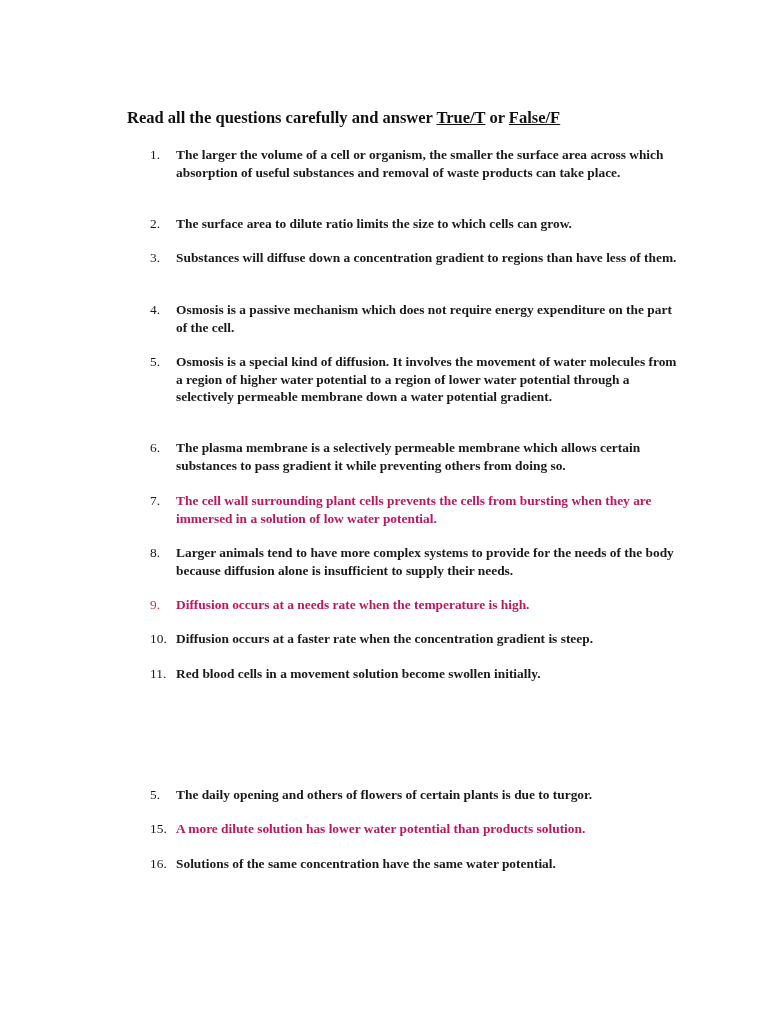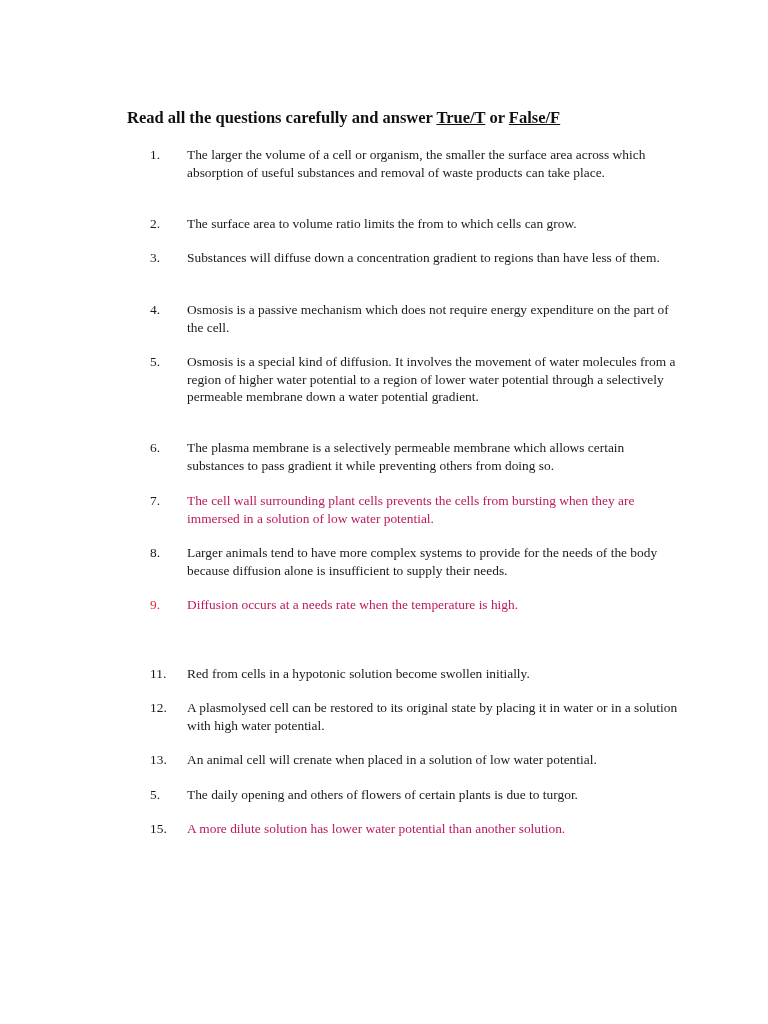--- a/index.html
+++ b/index.html
@@ -12,37 +12,37 @@
     .title {
       position: absolute; left: 113px; top: 108px;
       font-size: 16.5px; font-weight: bold; white-space: nowrap; color: #111;
     }
     .title u { text-decoration: underline; }
     .item {
       position: absolute; left: 136px; width: 530px;
       font-size: 13.4px; line-height: 17.5px;
     }
     .item .num { position: absolute; left: 0; top: 0; width: 22px; }
-    .item .txt { display: block; margin-left: 37px; }
+    .item .txt { display: block; margin-left: 26px; font-weight: bold; }
     .item.red .txt { color: #be185d; }
     .item.rednum .num { color: #e8262b; }
   </style>
 </head>
 <body>
 
 <div class="page">
   <div class="title"><span>Read all the questions carefully and answer </span><u>True/T</u><span> or </span><u>False/F</u></div>
 
   <div class="item" style="top:146px">
       <span class="num">1.</span>
       <span class="txt">The larger the volume of a cell or organism, the smaller the surface area across which absorption of useful substances and removal of waste products can take place.</span>
     </div>
   <div class="item" style="top:215px">
       <span class="num">2.</span>
-      <span class="txt">The surface area to volume ratio limits the from to which cells can grow.</span>
+      <span class="txt">The surface area to dilute ratio limits the size to which cells can grow.</span>
     </div>
   <div class="item" style="top:249px">
       <span class="num">3.</span>
       <span class="txt">Substances will diffuse down a concentration gradient to regions than have less of them.</span>
     </div>
   <div class="item" style="top:301px">
       <span class="num">4.</span>
       <span class="txt">Osmosis is a passive mechanism which does not require energy expenditure on the part of the cell.</span>
     </div>
   <div class="item" style="top:353px">
@@ -58,33 +58,33 @@
       <span class="txt">The cell wall surrounding plant cells prevents the cells from bursting when they are immersed in a solution of low water potential.</span>
     </div>
   <div class="item" style="top:544px">
       <span class="num">8.</span>
       <span class="txt">Larger animals tend to have more complex systems to provide for the needs of the body because diffusion alone is insufficient to supply their needs.</span>
     </div>
   <div class="item red rednum" style="top:596px">
       <span class="num">9.</span>
       <span class="txt">Diffusion occurs at a needs rate when the temperature is high.</span>
     </div>
+  <div class="item" style="top:630px">
+      <span class="num">10.</span>
+      <span class="txt">Diffusion occurs at a faster rate when the concentration gradient is steep.</span>
+    </div>
   <div class="item" style="top:665px">
       <span class="num">11.</span>
-      <span class="txt">Red from cells in a hypotonic solution become swollen initially.</span>
-    </div>
-  <div class="item" style="top:699px">
-      <span class="num">12.</span>
-      <span class="txt">A plasmolysed cell can be restored to its original state by placing it in water or in a solution with high water potential.</span>
-    </div>
-  <div class="item" style="top:751px">
-      <span class="num">13.</span>
-      <span class="txt">An animal cell will crenate when placed in a solution of low water potential.</span>
+      <span class="txt">Red blood cells in a movement solution become swollen initially.</span>
     </div>
   <div class="item" style="top:786px">
       <span class="num">5.</span>
       <span class="txt">The daily opening and others of flowers of certain plants is due to turgor.</span>
     </div>
   <div class="item red" style="top:820px">
       <span class="num">15.</span>
-      <span class="txt">A more dilute solution has lower water potential than another solution.</span>
+      <span class="txt">A more dilute solution has lower water potential than products solution.</span>
+    </div>
+  <div class="item" style="top:855px">
+      <span class="num">16.</span>
+      <span class="txt">Solutions of the same concentration have the same water potential.</span>
     </div>
 </div>
 
 </body></html>

